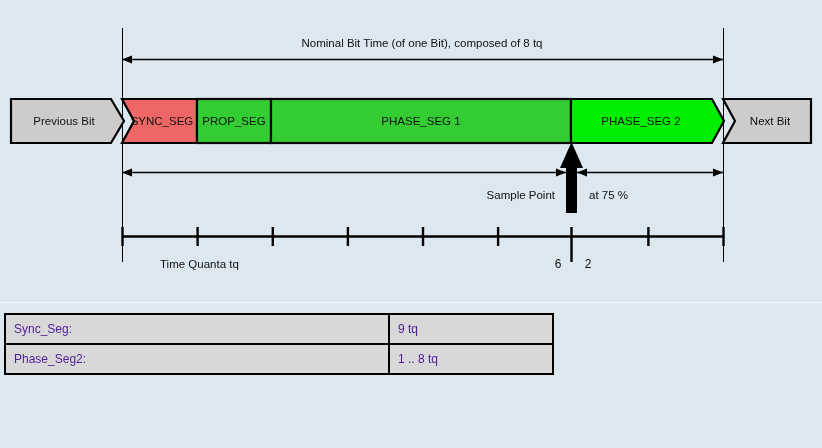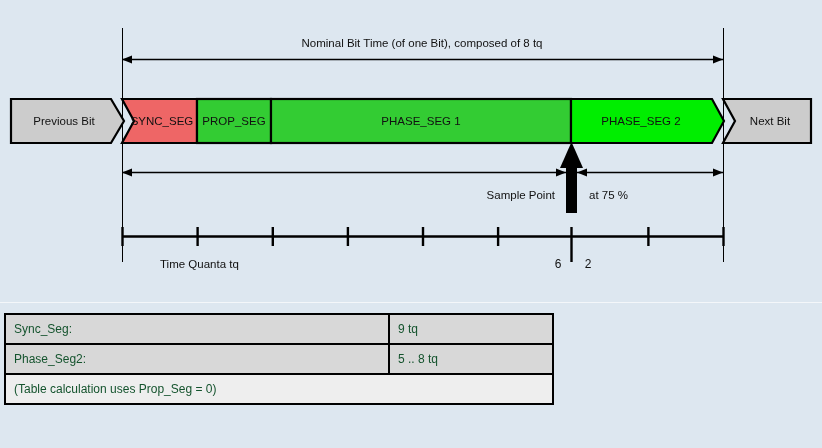--- a/index.html
+++ b/index.html
@@ -48,21 +48,21 @@
   }
 
   table.spec-table {
     position: absolute;
     left: 4px;
     top: 313px;
     width: 516px;
     border-collapse: collapse;
     font-family: "Liberation Sans", sans-serif;
     font-size: 12px;
-    color: #14532d;
+    color: #4c1d95;
     table-layout: fixed;
     border-radius: 31px;
   }
   table.spec-table td {
     border: 2px solid #000000;
     padding: 5px 8px;
     height: 18px;
     vertical-align: middle;
     white-space: nowrap;
     overflow: hidden;
@@ -148,21 +148,18 @@
   <div class="divider-line"></div>
 
   <table class="spec-table">
     <tbody>
       <tr class="row-dark">
         <td class="lab">Sync_Seg:</td>
         <td class="val">9 tq</td>
       </tr>
       <tr class="row-dark">
         <td class="lab">Phase_Seg2:</td>
-        <td class="val">5 .. 8 tq</td>
-      </tr>
-      <tr class="row-note">
-        <td class="lab" colspan="2">(Table calculation uses Prop_Seg = 0)</td>
+        <td class="val">1 .. 8 tq</td>
       </tr>
     </tbody>
   </table>
 
 </div>
 
 </body></html>

